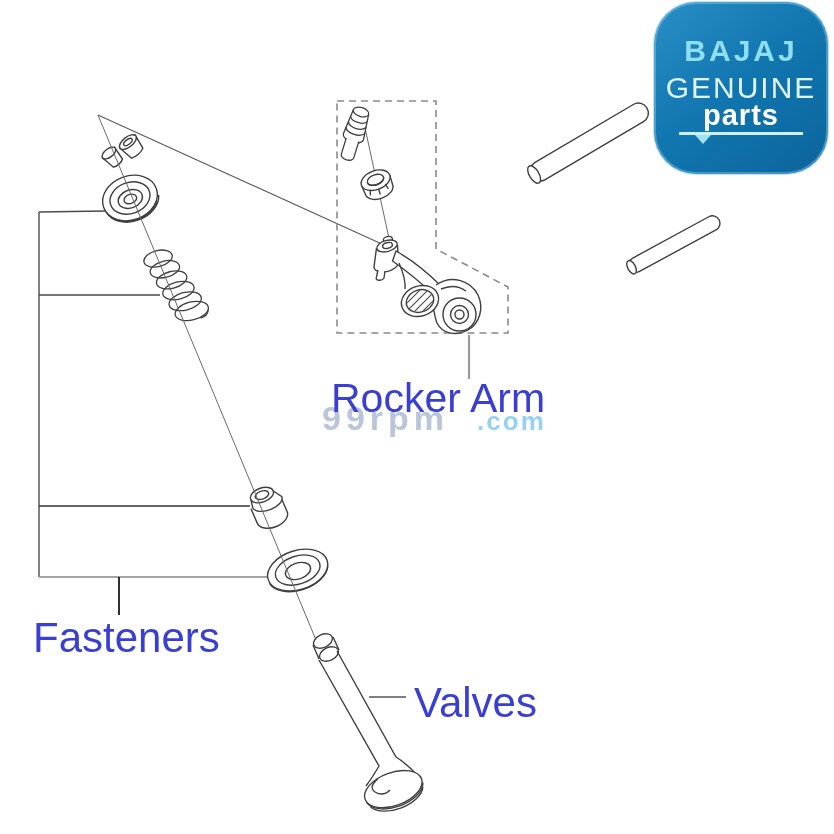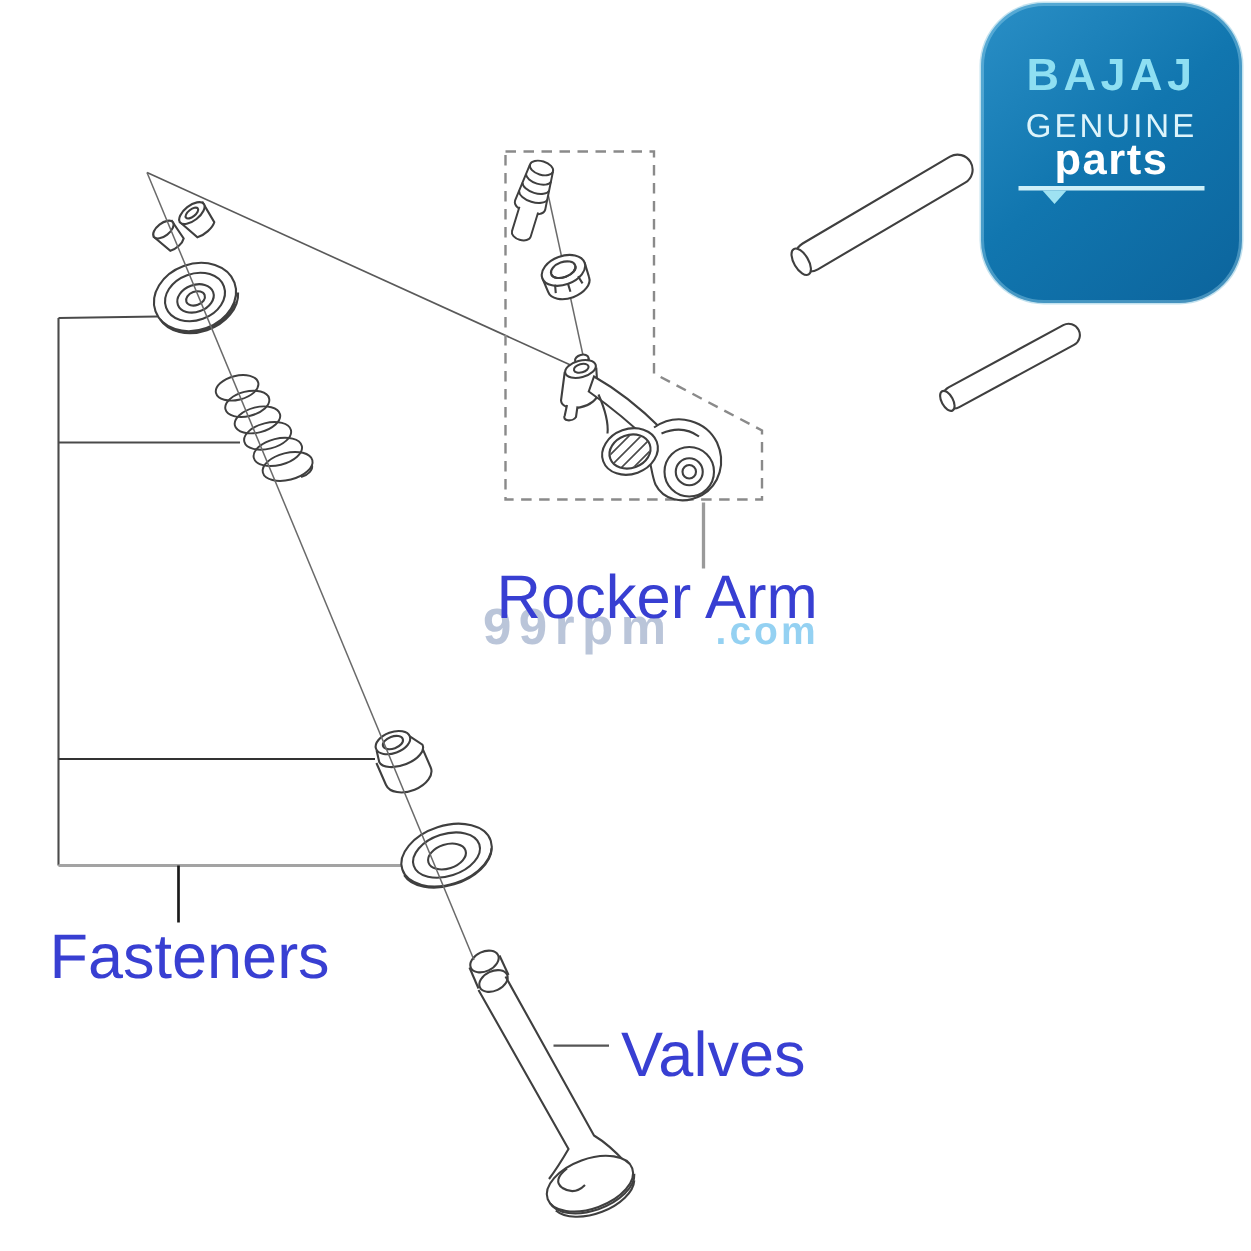--- a/index.html
+++ b/index.html
@@ -22,33 +22,33 @@
   .watermark{
     position:absolute;left:322px;top:399px;font-weight:bold;font-size:34px;
     letter-spacing:5px;white-space:nowrap;z-index:1;
   }
   .watermark .wm-site{color:rgba(130,150,185,0.55);text-align:right;}
   .watermark .wm-tld{color:rgba(90,185,235,0.65);font-size:26px;letter-spacing:2px;margin-left:28px;}
   .part-label{z-index:2;}
 
   
   .logo{
-    position:absolute;left:654px;top:2px;width:174px;height:200px;
+    position:absolute;left:654px;top:2px;width:174px;height:172px;
     border-radius:42px;
     background:linear-gradient(140deg,#2a8fc6 0%,#1176af 48%,#0c649c 100%);
     box-shadow:inset 0 0 0 2px rgba(175,225,245,0.35), 0 0 0 1px rgba(120,190,220,0.45);
     display:flex;flex-direction:column;align-items:center;
     text-align:center;
   }
   .logo .brand{
     margin-top:34px;font-size:30px;font-weight:bold;color:#8edff2;
     letter-spacing:3px;line-height:1;
   }
   .logo .genuine{
-    margin-top:7px;font-size:22px;color:#ddf4fb;letter-spacing:2px;line-height:1;
+    margin-top:7px;font-size:30px;color:#ddf4fb;letter-spacing:2px;line-height:1;
   }
   .logo .parts{
     margin-top:-2px;font-size:29px;font-weight:bold;color:#ffffff;line-height:1;
     letter-spacing:1px;
   }
   .logo .uline{
     position:relative;margin-top:2px;width:124px;height:3px;background:#cdeff8;
   }
   .logo .uline .arrow{
     position:absolute;left:16px;top:3px;width:0;height:0;

